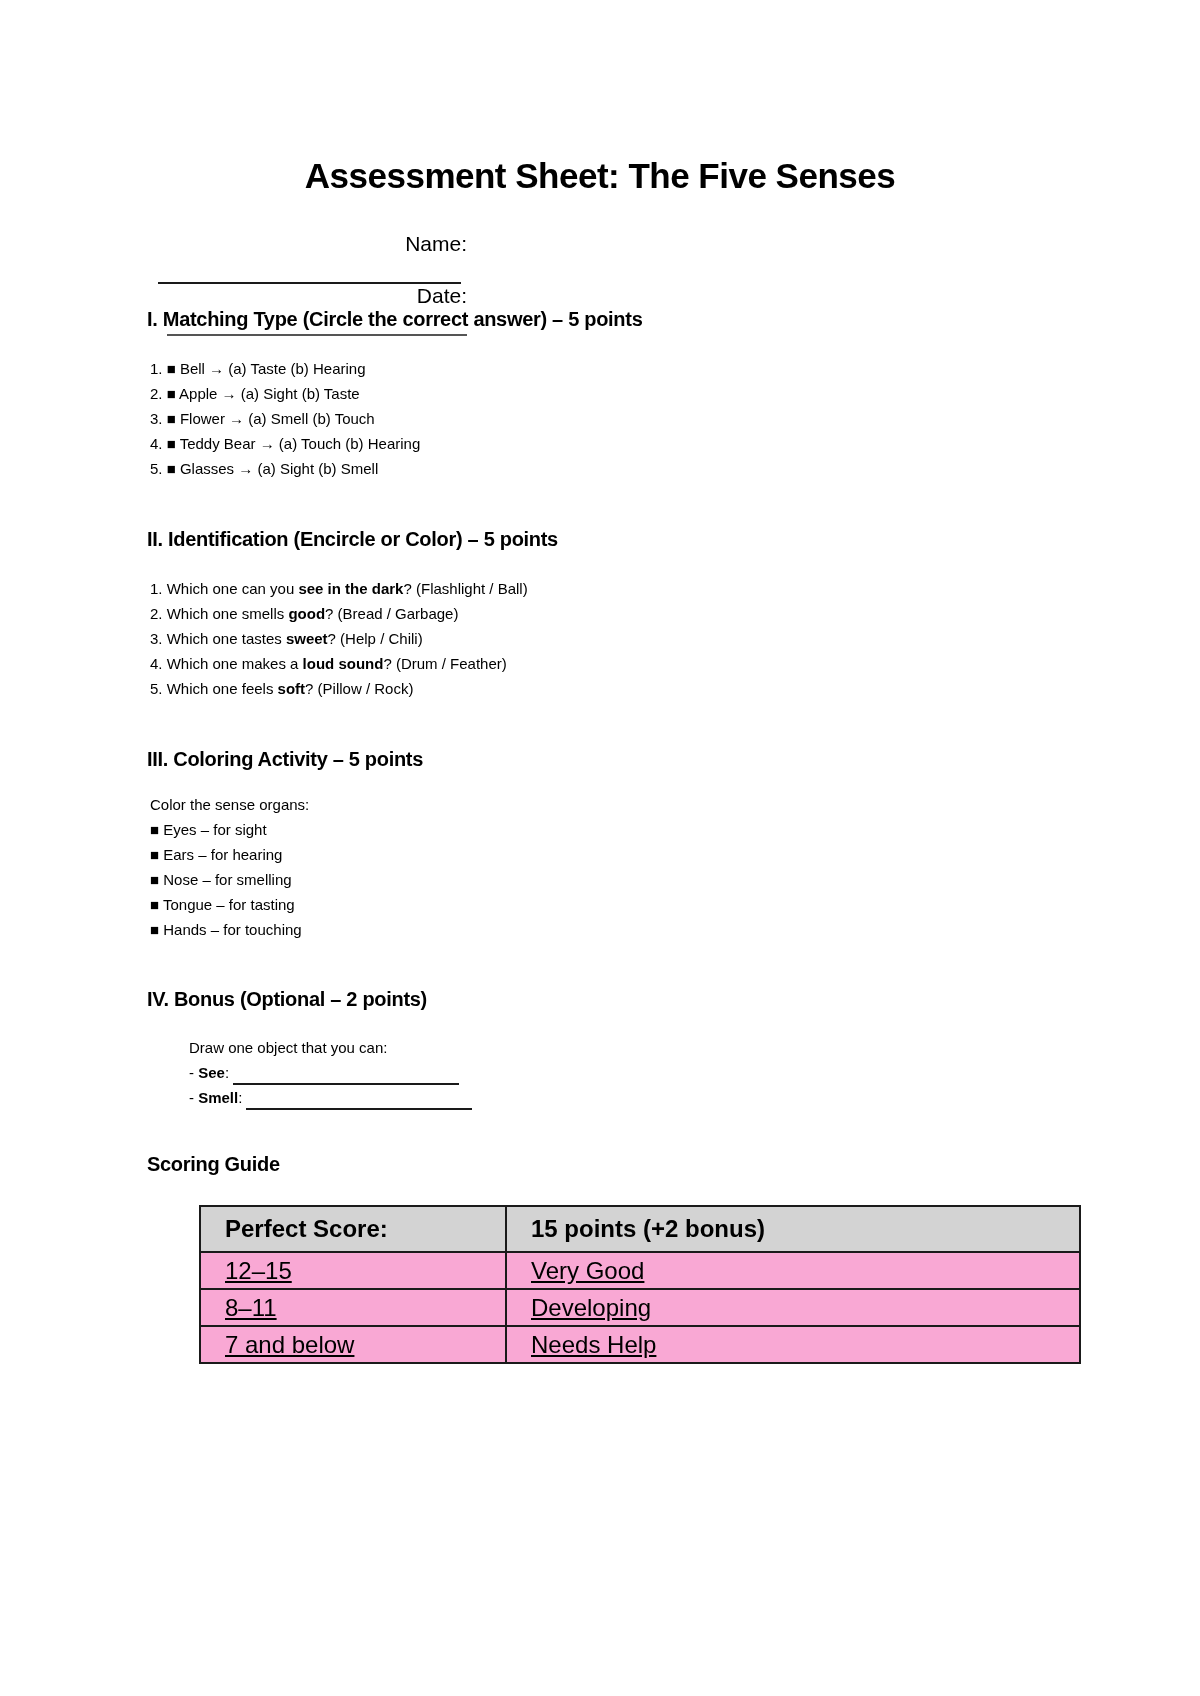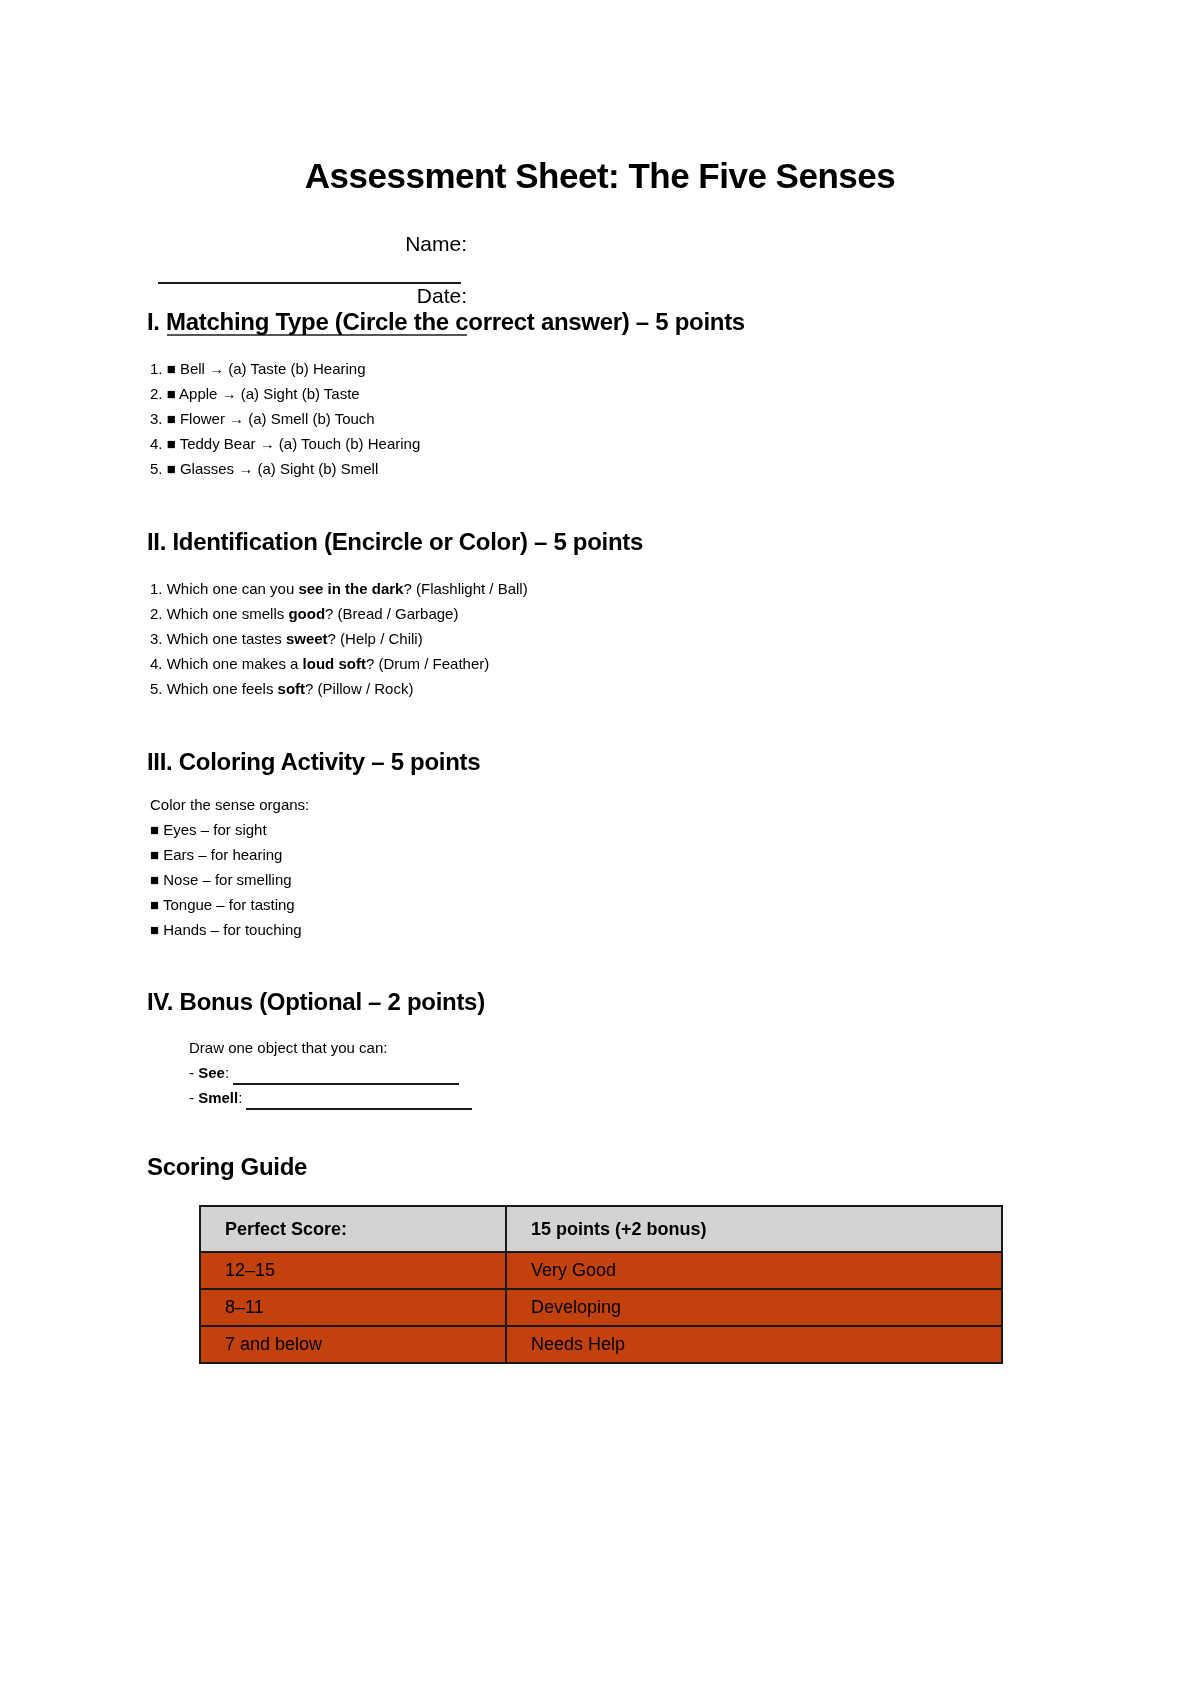--- a/index.html
+++ b/index.html
@@ -24,54 +24,54 @@
   }
   .blank{
     display:inline-block;
     border-bottom:2px solid #1a1a1a;
     height:26px;
   }
   .name-blank{width:303px;margin:0 6px 0 8px;}
   .date-blank{width:300px;margin-left:8px;border-bottom-color:#555;}
   .sec-h{
     position:absolute;left:147px;margin:0;
-    font-size:24px;font-weight:bold;letter-spacing:-0.3px;
+    font-size:20px;font-weight:bold;letter-spacing:-0.3px;
   }
   .sec1-h{top:308px;} .sec2-h{top:528px;} .sec3-h{top:748px;} .sec4-h{top:988px;}
   .scoring-h{top:1153px;}
   .list{
     position:absolute;left:150px;
     font-size:15px;line-height:25px;
   }
   .sec1-list{top:356px;} .sec2-list{top:576px;}
   .sec3-block{top:792px;} .sec4-block{top:1035px;margin-left:39px;}
   .line{white-space:pre;}
   .b{font-weight:bold;}
   .fill-row{display:flex;align-items:flex-end;height:25px;}
   .bonus-blank{width:226px;margin-left:4px;}
   .scoring-table{
     position:absolute;top:1205px;left:199px;
     border-collapse:collapse;
-    font-size:18px;
+    font-size:24px;
     table-layout:fixed;
-    width:804px;
+    width:882px;
   }
   .scoring-table col.c1{width:306px;}
   .scoring-table th,.scoring-table td{
     border:2px solid #1a1a1a;
     text-align:left;vertical-align:middle;
     padding:0 0 0 24px;
     font-weight:normal;
   }
   .scoring-table thead th{
     background:#d3d3d3;
     font-weight:bold;
     height:44px;
   }
-  .scoring-table tbody td{height:35px;background:#c2410c;}
+  .scoring-table tbody td{height:35px;background:#f9a8d4;text-decoration:underline;}
 </style>
 </head>
 <body>
 
 <div class="page">
 
   <h1 class="title">Assessment Sheet: The Five Senses</h1>
 
   <div class="name-date">
     <span>Name:</span>
@@ -87,21 +87,21 @@
     <div class="line">3. ■ Flower → (a) Smell (b) Touch</div>
     <div class="line">4. ■ Teddy Bear → (a) Touch (b) Hearing</div>
     <div class="line">5. ■ Glasses → (a) Sight (b) Smell</div>
   </div>
 
   <h2 class="sec-h sec2-h">II. Identification (Encircle or Color) – 5 points</h2>
   <div class="list sec2-list">
     <div class="line"><span>1. Which one can you </span><span class="b">see in the dark</span><span>? (Flashlight / Ball)</span></div>
     <div class="line"><span>2. Which one smells </span><span class="b">good</span><span>? (Bread / Garbage)</span></div>
     <div class="line"><span>3. Which one tastes </span><span class="b">sweet</span><span>? (Help / Chili)</span></div>
-    <div class="line"><span>4. Which one makes a </span><span class="b">loud soft</span><span>? (Drum / Feather)</span></div>
+    <div class="line"><span>4. Which one makes a </span><span class="b">loud sound</span><span>? (Drum / Feather)</span></div>
     <div class="line"><span>5. Which one feels </span><span class="b">soft</span><span>? (Pillow / Rock)</span></div>
   </div>
 
   <h2 class="sec-h sec3-h">III. Coloring Activity – 5 points</h2>
   <div class="list sec3-block">
     <div class="line">Color the sense organs:</div>
     <div class="line">■ Eyes – for sight</div>
     <div class="line">■ Ears – for hearing</div>
     <div class="line">■ Nose – for smelling</div>
     <div class="line">■ Tongue – for tasting</div>

